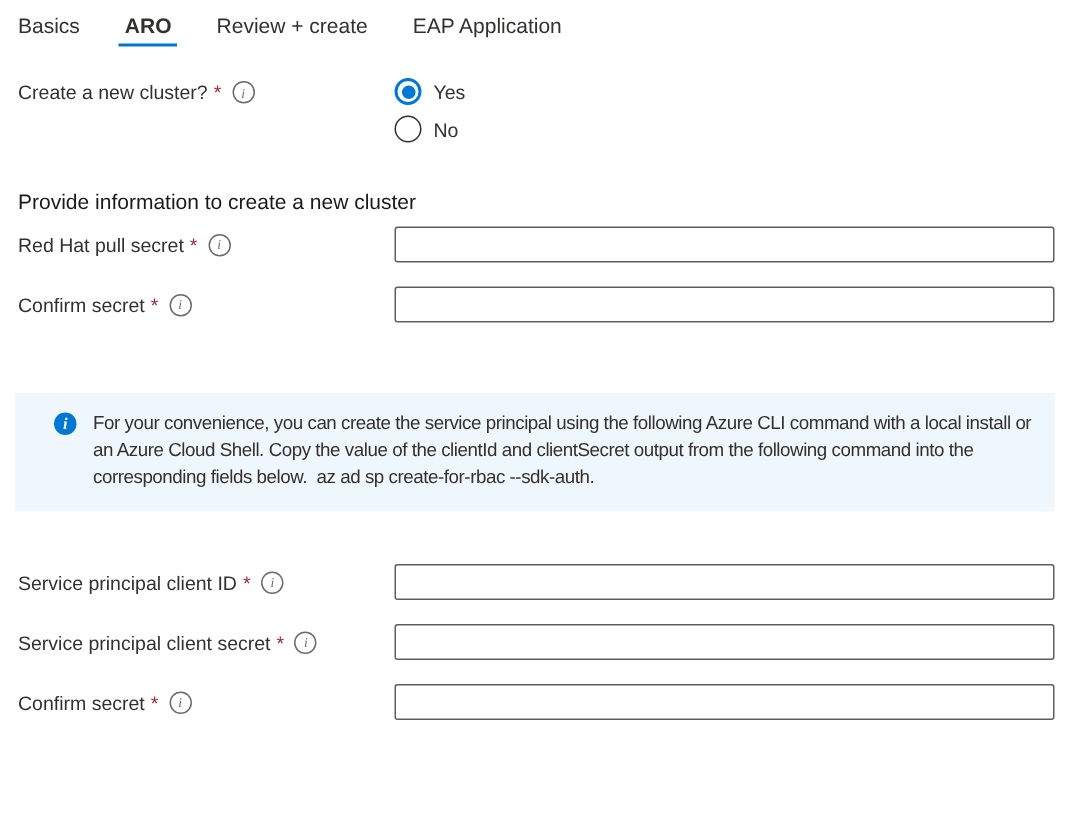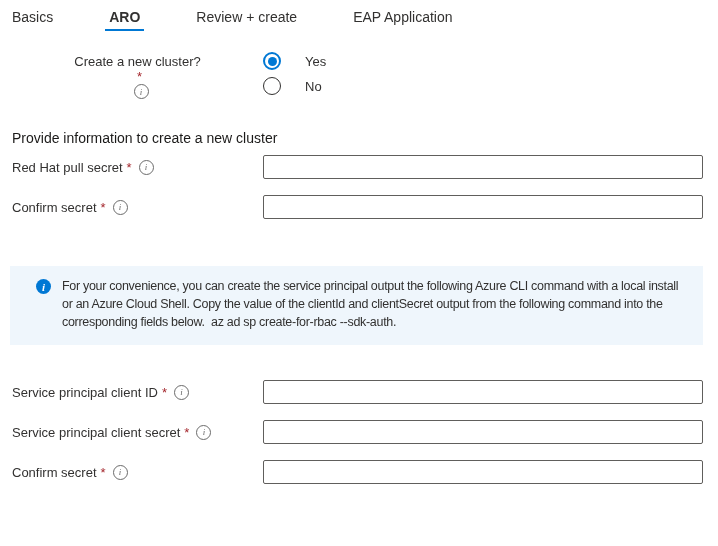--- a/index.html
+++ b/index.html
@@ -1,41 +1,41 @@
 <!DOCTYPE html>
 <html><head>
 <meta charset="utf-8">
 <style>
   html,body{margin:0;padding:0;}
   body{
     width:718px;height:546px;overflow:hidden;background:#fff;
     font-family:"Liberation Sans",sans-serif;font-size:13px;color:#323130;
   }
   
-  .tabs{display:flex;align-items:flex-start;padding-left:8px;height:36px;box-sizing:border-box;gap:26px;}
+  .tabs{display:flex;align-items:flex-start;padding-left:8px;height:36px;box-sizing:border-box;}
   .tab{margin-right:22px;padding:9px 4px 4px;font-size:14px;border-bottom:2px solid transparent;cursor:pointer;white-space:nowrap;}
   .tab.active{font-weight:700;border-bottom-color:#0078d4;}
   
   .field-row{display:flex;align-items:center;padding-left:12px;margin-bottom:16px;}
   .label-col{flex:0 0 251px;display:flex;align-items:center;}
   .req{color:#a4262c;margin-left:4px;}
   .tip{
     flex:none;width:13px;height:13px;border-radius:50%;border:1px solid #6b6b6b;color:#6b6b6b;
     font:italic 9px "Liberation Serif",serif;display:inline-flex;align-items:center;justify-content:center;
     margin-left:7px;cursor:default;
   }
   .txt{
     width:440px;height:24px;box-sizing:border-box;border:1px solid #605e5c;border-radius:2px;
     padding:0 8px;font:inherit;background:#fff;
   }
   
   .row-create{margin-top:16px;margin-bottom:0;align-items:flex-start;}
-  .row-create .label-col{padding-top:2px;flex-direction:column;}
+  .row-create .label-col{padding-top:2px;}
   .radio-group{display:flex;flex-direction:column;gap:7px;}
-  .radio-row{display:flex;align-items:center;gap:24px;cursor:pointer;}
+  .radio-row{display:flex;align-items:center;gap:8px;cursor:pointer;}
   .radio{
     width:18px;height:18px;border-radius:50%;box-sizing:border-box;border:1px solid #323130;
     background:#fff;display:flex;align-items:center;justify-content:center;flex:none;
   }
   .radio.selected{border:2px solid #0078d4;}
   .radio .dot{width:0;height:0;}
   .radio.selected .dot{width:9px;height:9px;border-radius:50%;background:#0078d4;}
   
   .section-heading{font-size:14px;font-weight:400;color:#1b1a19;margin:30px 0 8px 12px;line-height:18px;}
   
@@ -105,21 +105,21 @@
       <span>Confirm secret</span>
       <span class="req">*</span>
       <span class="tip">i</span>
     </div>
     <input class="txt" type="text" value="" style="">
   </div>
 
   <div class="info-box">
     <span class="info-icon">i</span>
     <div class="info-text">
-      <p><span>For your convenience, you can create the service principal output the following Azure CLI command with a local install or an Azure Cloud Shell. Copy the value of the </span><b>clientId</b><span> and </span><b>clientSecret</b><span> output from the following command into the corresponding fields below.  </span><b>az ad sp create-for-rbac --sdk-auth</b><span>.</span></p>
+      <p><span>For your convenience, you can create the service principal using the following Azure CLI command with a local install or an Azure Cloud Shell. Copy the value of the </span><b>clientId</b><span> and </span><b>clientSecret</b><span> output from the following command into the corresponding fields below.  </span><b>az ad sp create-for-rbac --sdk-auth</b><span>.</span></p>
     </div>
   </div>
 
   <div class="field-row mt-sp">
     <div class="label-col">
       <span>Service principal client ID</span>
       <span class="req">*</span>
       <span class="tip">i</span>
     </div>
     <input class="txt" type="text" value="" style="">

